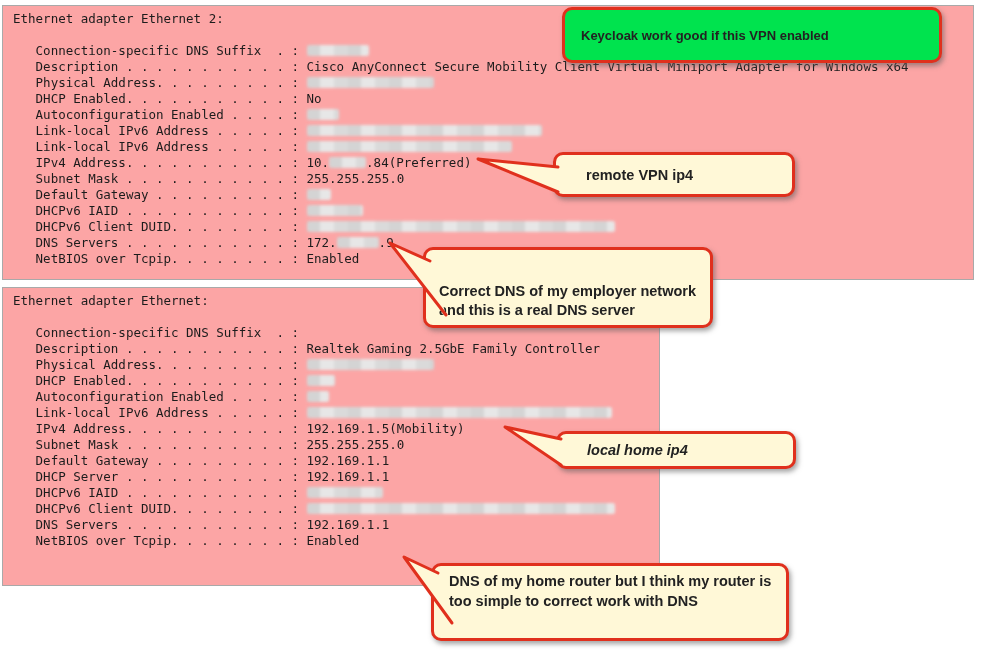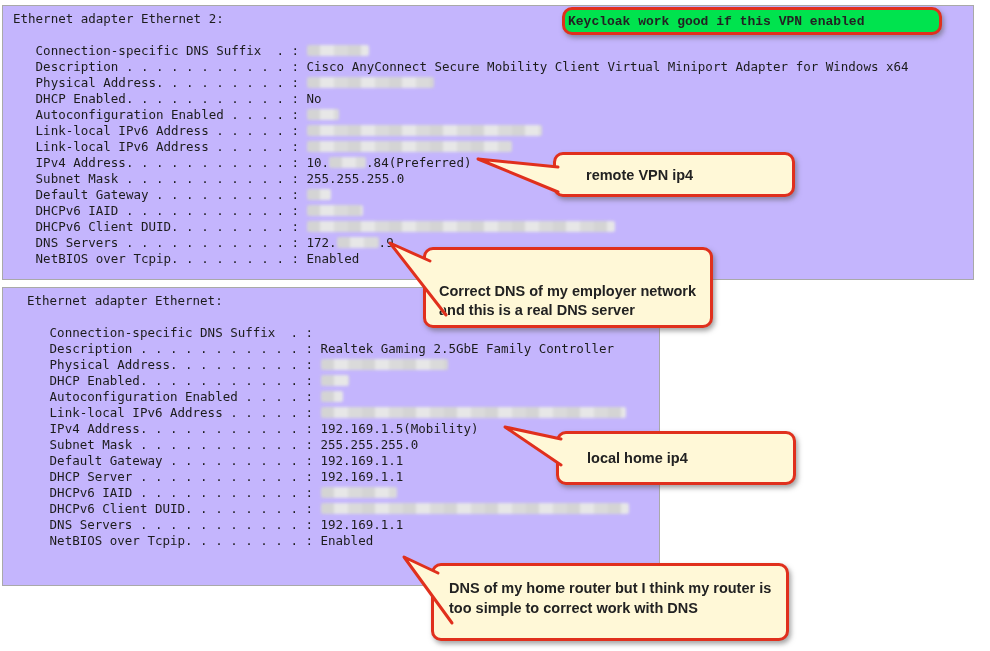--- a/index.html
+++ b/index.html
@@ -1,26 +1,26 @@
 <!DOCTYPE html>
 <html style="--co-green: #00E34E; --co-yellow: #FFF8D7; --co-border: #E0301D;"><head>
 <meta charset="utf-8">
 <style>
   html, body { margin:0; padding:0; background:#ffffff; }
   body { width:990px; height:651px; position:relative; overflow:hidden;
          font-family:"Liberation Sans", sans-serif; }
 
   
   .console {
-    position:absolute; background:#c4b5fd;
+    position:absolute; background:#fca5a5;
     border:1px solid #a9a9a9;
     box-sizing:border-box;
   }
   #console-eth2 { left:2px; top:5px;  width:972px; height:275px; }
-  #console-eth  { left:2px; top:287px; width:658px; height:299px;padding-left:14px; }
+  #console-eth  { left:2px; top:287px; width:658px; height:299px; }
   .console-content {
     padding:5px 0 0 10px;
     font-family:"DejaVu Sans Mono", monospace;
     font-size:12.5px; line-height:16px; color:#1c1c1c;
   }
   .line { white-space:pre; height:16px; }
   .blank-line { height:16px; }
   .redact {
     display:inline-block; height:11px; border-radius:2px;
     background:repeating-linear-gradient(90deg,#d4d4d4 0 13px,#e7e7e7 13px 27px,#dadada 27px 41px);
@@ -33,27 +33,27 @@
     border:3px solid var(--co-border);
     border-radius:10px;
     box-shadow:2px 3px 5px rgba(90,90,90,.55);
     font-family:"Liberation Sans", sans-serif;
     font-weight:bold; color:#222222;
     display:flex; align-items:center;
     box-sizing:border-box;
   }
   .callout.green  { background:var(--co-green);  font-size:13px; }
   .callout.yellow { background:var(--co-yellow); font-size:14.5px; }
-  #co-keycloak { left:562px; top:7px;   width:380px; height:28px; padding-left:3px;font-family:Liberation Mono, monospace; }
+  #co-keycloak { left:562px; top:7px;   width:380px; height:56px; padding-left:16px; }
   #co-remote   { left:553px; top:152px; width:242px; height:45px; padding-left:30px; }
   #co-employer { left:423px; top:247px; width:290px; height:81px; padding:6px 10px 4px 13px;
                  align-items:flex-end; line-height:1.35; }
-  #co-local    { left:556px; top:431px; width:240px; height:54px; padding-left:28px; }
+  #co-local    { left:556px; top:431px; width:240px; height:38px; padding-left:28px;font-style:italic; }
   #co-home     { left:431px; top:563px; width:358px; height:78px; padding:6px 10px 13px 15px;
-                 align-items:center; line-height:1.35; }
+                 align-items:flex-start; line-height:1.35; }
 
   .tail { position:absolute; z-index:6; pointer-events:none; }
   #tail-remote   { left:470px; top:150px; }
   #tail-employer { left:380px; top:235px; }
   #tail-local    { left:495px; top:418px; }
   #tail-home     { left:394px; top:548px; }
   .tail path { fill:var(--co-yellow); stroke:var(--co-border);
                stroke-width:3; stroke-linejoin:round; stroke-linecap:round; }
 </style>
 </head>

